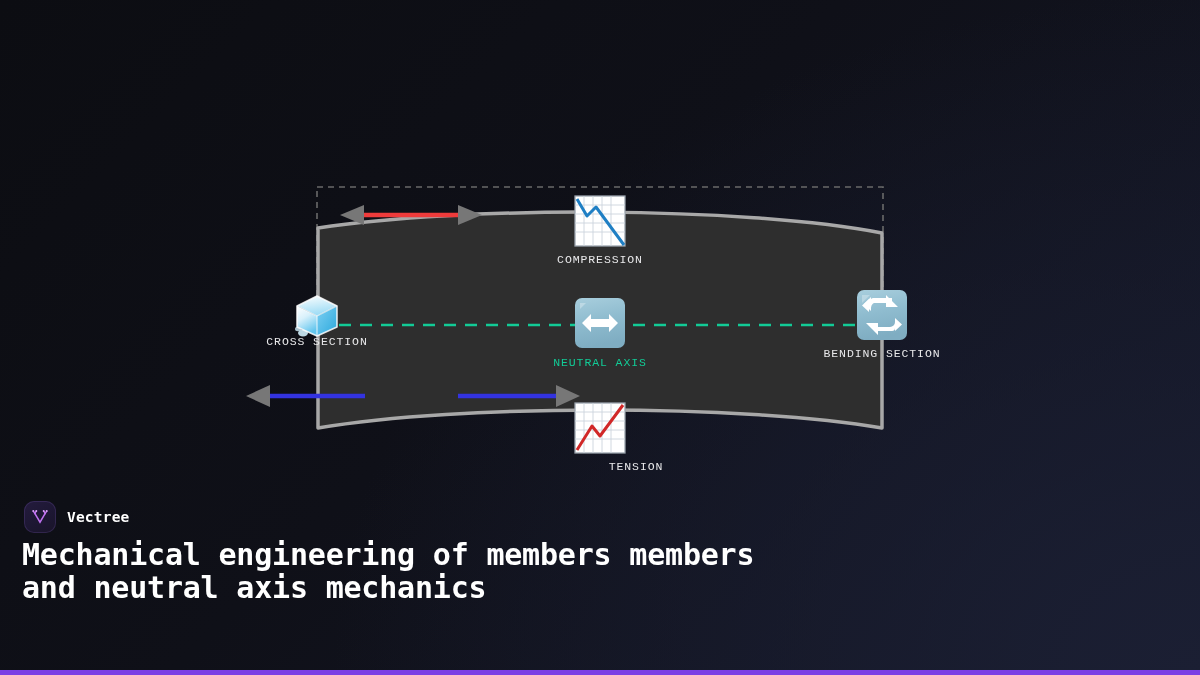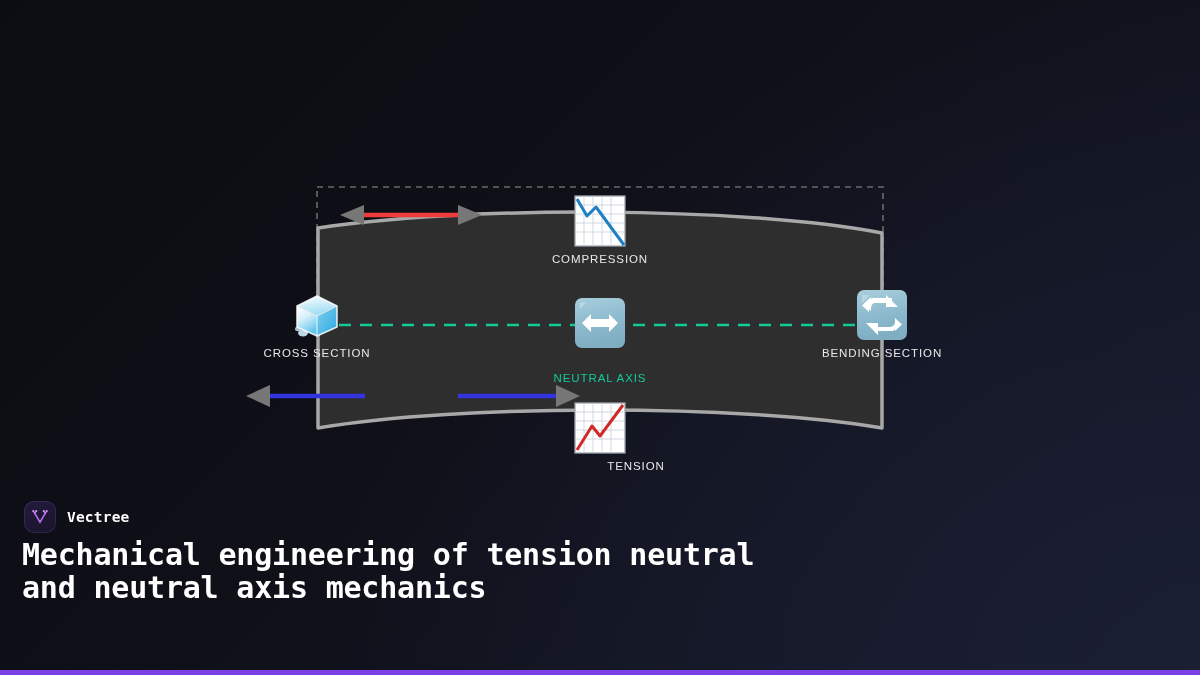--- a/index.html
+++ b/index.html
@@ -15,21 +15,21 @@
       linear-gradient(135deg, #0c0d12 0%, #0f1018 45%, #151829 100%);
     overflow:hidden;
   }
 
   
   #diagram { position:absolute; left:0; top:0; width:1200px; height:500px; }
   #diagram svg { position:absolute; left:0; top:0; }
 
   .node-label {
     position:absolute;
-    font-family:Liberation Sans, sans-serif;
+    font-family:Liberation Mono, monospace;
     font-size:11.5px;
     letter-spacing:0.9px;
     color:#e8e8ea;
     white-space:nowrap;
     text-align:left;
     transform:translateX(-50%);
   }
   .node-label.teal { color:#12cb96; }
 
   
@@ -173,23 +173,23 @@
                  A 2,2 0 0 1 -9,-17 L 10,-17 Z" fill="#ffffff"></path>
         <path d="M -2,-19 L -2,-9 L -15,-9 L -9,-15 Z" fill="none"></path>
         <g fill="#ffffff">
           <path d="M 4,-20 L 16,-8 L 4,-8 L 4,-12 L -8,-12 A 5,5 0 0 0 -13,-7 L -13,-3 L -20,-9.5 L -13,-16 L -13,-13 A 3,3 0 0 1 -10,-16 L 4,-16 Z"></path>
           <path d="M -4,20 L -16,8 L -4,8 L -4,12 L 8,12 A 5,5 0 0 0 13,7 L 13,3 L 20,9.5 L 13,16 L 13,13 A 3,3 0 0 1 10,16 L -4,16 Z"></path>
         </g>
       </g>
 
     </svg>
 
-    <div class="node-label" style="left:317px; top:347px;">CROSS SECTION</div>
+    <div class="node-label" style="left:317px; top:335px;">CROSS SECTION</div>
     <div class="node-label" style="left:600px; top:253px;">COMPRESSION</div>
-    <div class="node-label teal" style="left:600px; top:356px;margin-top:16px;">NEUTRAL AXIS</div>
+    <div class="node-label teal" style="left:600px; top:356px;">NEUTRAL AXIS</div>
     <div class="node-label" style="left:882px; top:347px;">BENDING SECTION</div>
     <div class="node-label" style="left:600px; top:460px;margin-left:36px;">TENSION</div>
   </div>
 
   <div id="footer">
 
     <div id="brand">
       <div id="brand-mark">
         <svg width="20" height="20" viewBox="0 0 20 20">
           <g stroke="#c072f0" stroke-width="1.5" fill="none" stroke-linecap="round">
@@ -203,19 +203,19 @@
             <circle cx="3.3" cy="4.0" r="1.0"></circle>
             <circle cx="6.3" cy="4.0" r="1.0"></circle>
             <circle cx="13.7" cy="4.0" r="1.0"></circle>
             <circle cx="16.7" cy="4.0" r="1.0"></circle>
           </g>
         </svg>
       </div>
       <div id="brand-name">Vectree</div>
     </div>
 
-    <div id="headline">Mechanical engineering of tension neutral and neutral axis mechanics</div>
+    <div id="headline">Mechanical engineering of members members and neutral axis mechanics</div>
 
 
     <div id="accent-bar" style="background: rgb(123, 63, 228);"></div>
   </div>
 
 </div>
 
 </body></html>

